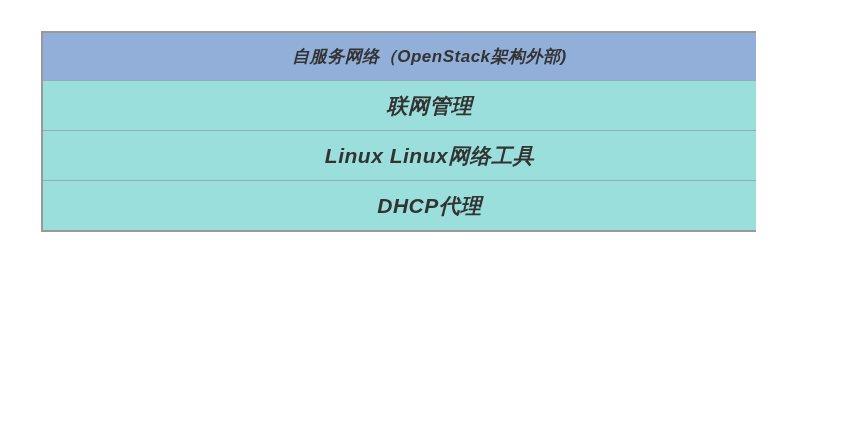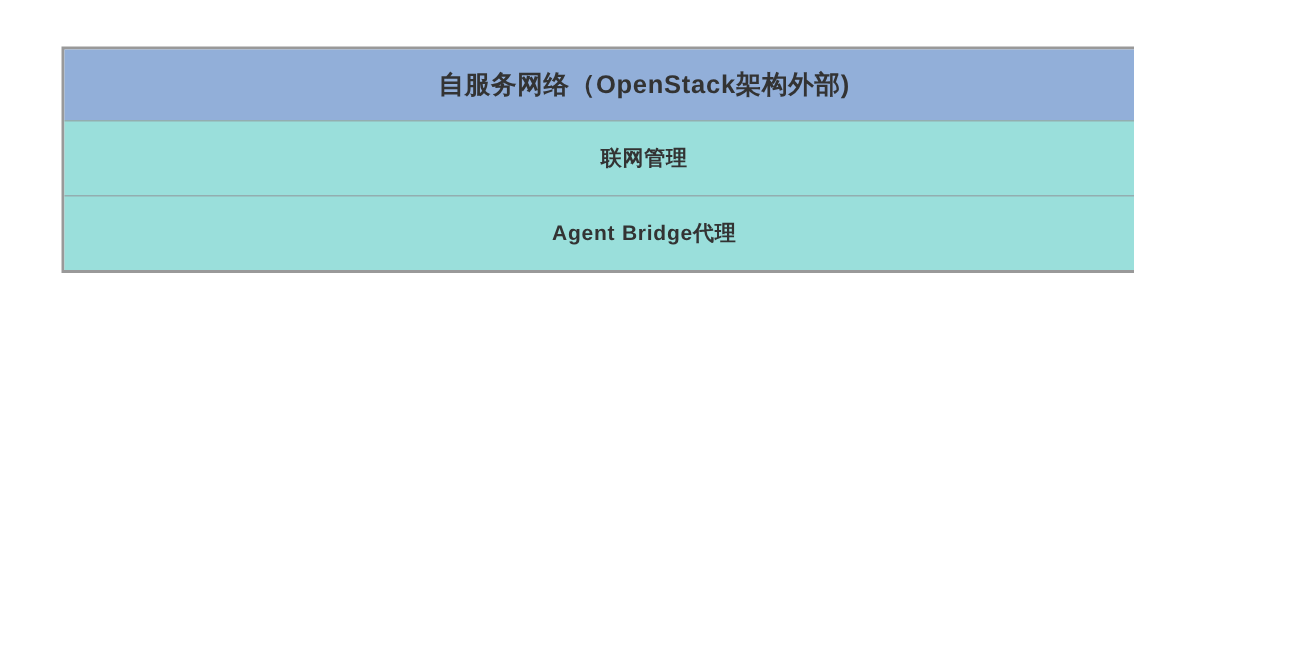--- a/index.html
+++ b/index.html
@@ -7,20 +7,21 @@
     padding: 0;
     background: #ffffff;
     font-family: "Liberation Sans", "DejaVu Sans", sans-serif;
   }
   .canvas {
     position: relative;
     width: 756px;
     height: 442px;
     background: #ffffff;
     overflow: hidden;
+    font-style: italic;
   }
   .stack {
     position: absolute;
     left: 41px;
     top: 31px;
     width: 773px;
     border: 2px solid #999999;
     box-sizing: content-box;
   }
   .stack-header {
@@ -34,21 +35,21 @@
     color: #333333;
     letter-spacing: 0.5px;
   }
   .stack-row {
     height: 49px;
     background: #9ADFDB;
     border-top: 1px solid #93AEB0;
     display: flex;
     align-items: center;
     justify-content: center;
-    font-size: 14px;
+    font-size: 21px;
     font-weight: bold;
     color: #333333;
     letter-spacing: 0.5px;
   }
 </style>
 </head>
 <body>
 
 <div class="canvas">
   <div class="stack">
@@ -57,20 +58,23 @@
       <span>自服务网络（OpenStack架构外部)</span>
     </div>
 
     <div class="stack-row">
       <span>联网管理</span>
     </div>
 
 
 
     <div class="stack-row">
-      <span>Agent Bridge代理</span>
+      <span>Linux Linux网络工具</span>
     </div>
 
 
+    <div class="stack-row">
+      <span>DHCP代理</span>
+    </div>
 
 
   </div>
 </div>
 
 </body></html>

